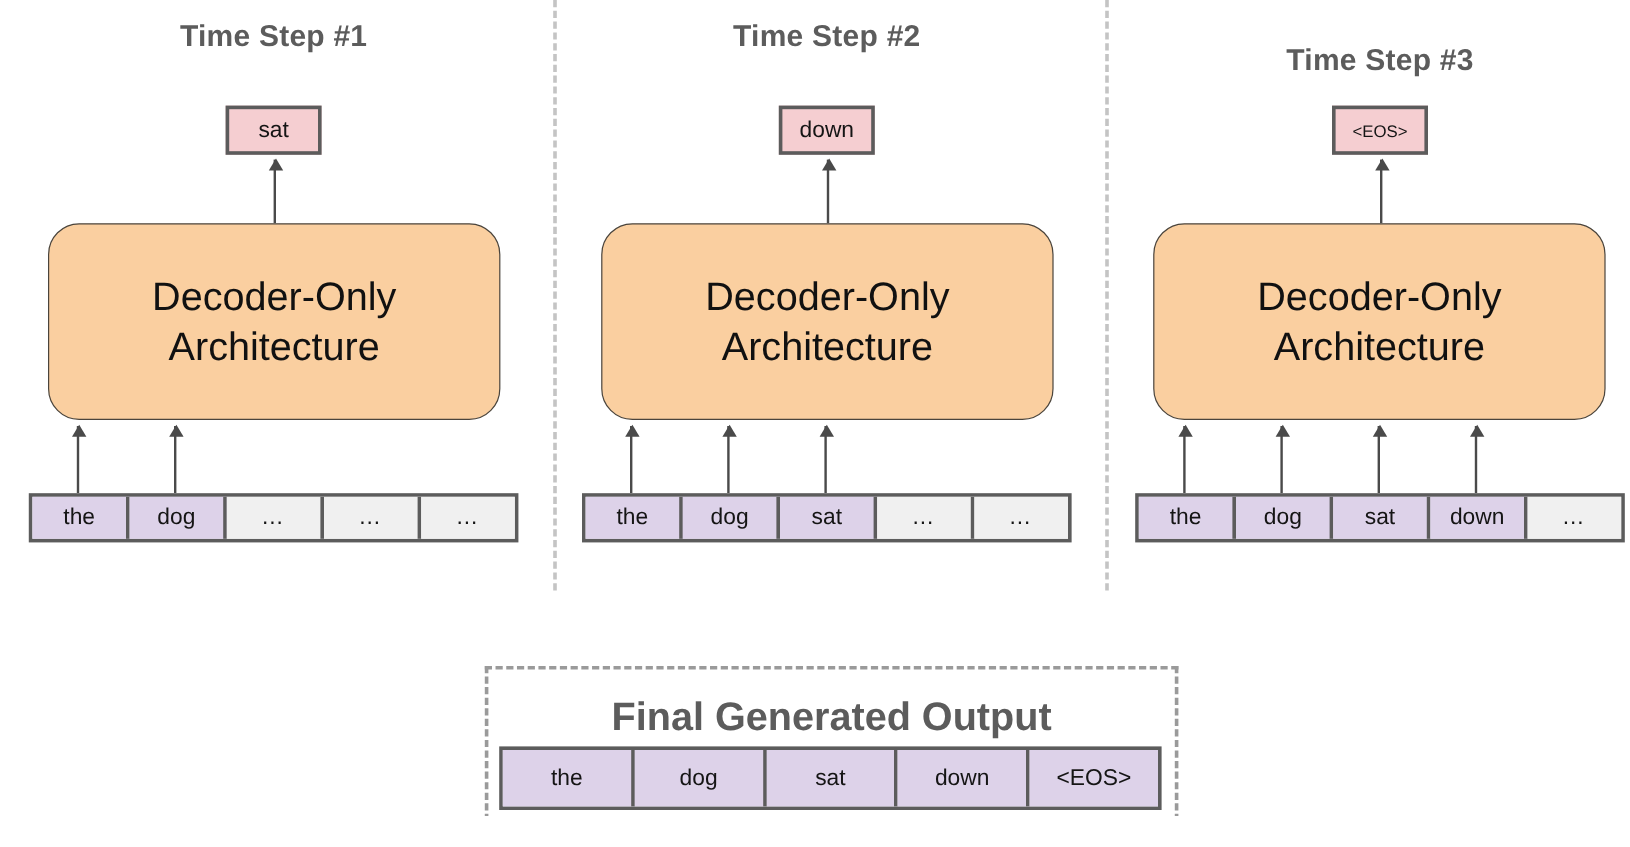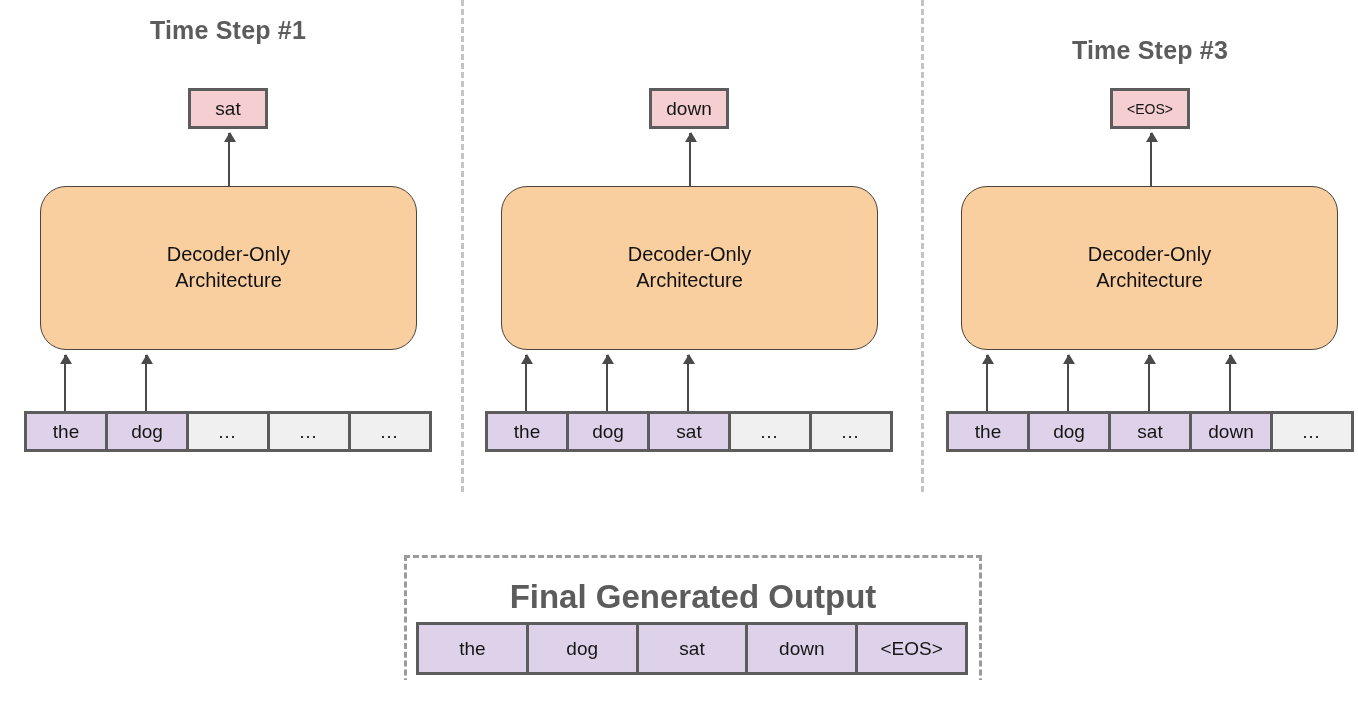--- a/index.html
+++ b/index.html
@@ -54,21 +54,21 @@
   .decoder-box {
     position: absolute;
     box-sizing: border-box;
     background: #facfa0;
     border: 1.5px solid #4a443c;
     border-radius: 26px;
     display: flex;
     align-items: center;
     justify-content: center;
     text-align: center;
-    font-size: 20px;
+    font-size: 33px;
     line-height: 1.28;
     color: #111111;
   }
 
   
   .token-row {
     position: absolute;
     box-sizing: border-box;
     display: flex;
     border: 3px solid #5c5c5c;
@@ -168,20 +168,21 @@
   <div class="arrow" style="left:145px; top:355px; height:56px;"></div>
 
   <div class="token-row" style="left:24px; top:411px; width:408px; height:41px;">
     <div class="token-cell filled">the</div>
     <div class="token-cell filled">dog</div>
     <div class="token-cell ellipsis">…</div>
     <div class="token-cell ellipsis">…</div>
     <div class="token-cell ellipsis">…</div>
   </div>
 
+  <div class="step-title" style="left:539px; top:16px; width:300px;">Time Step #2</div>
 
   <div class="pred-box" style="left:649px; top:88px; width:80px; height:41px;">down</div>
 
   <div class="arrow" style="left:689px; top:133px; height:53px;"></div>
 
   <div class="decoder-box" style="left:501px; top:186px; width:377px; height:164px;">
     <span>
       <span>Decoder-Only</span><br>
       <span>Architecture</span>
     </span>

